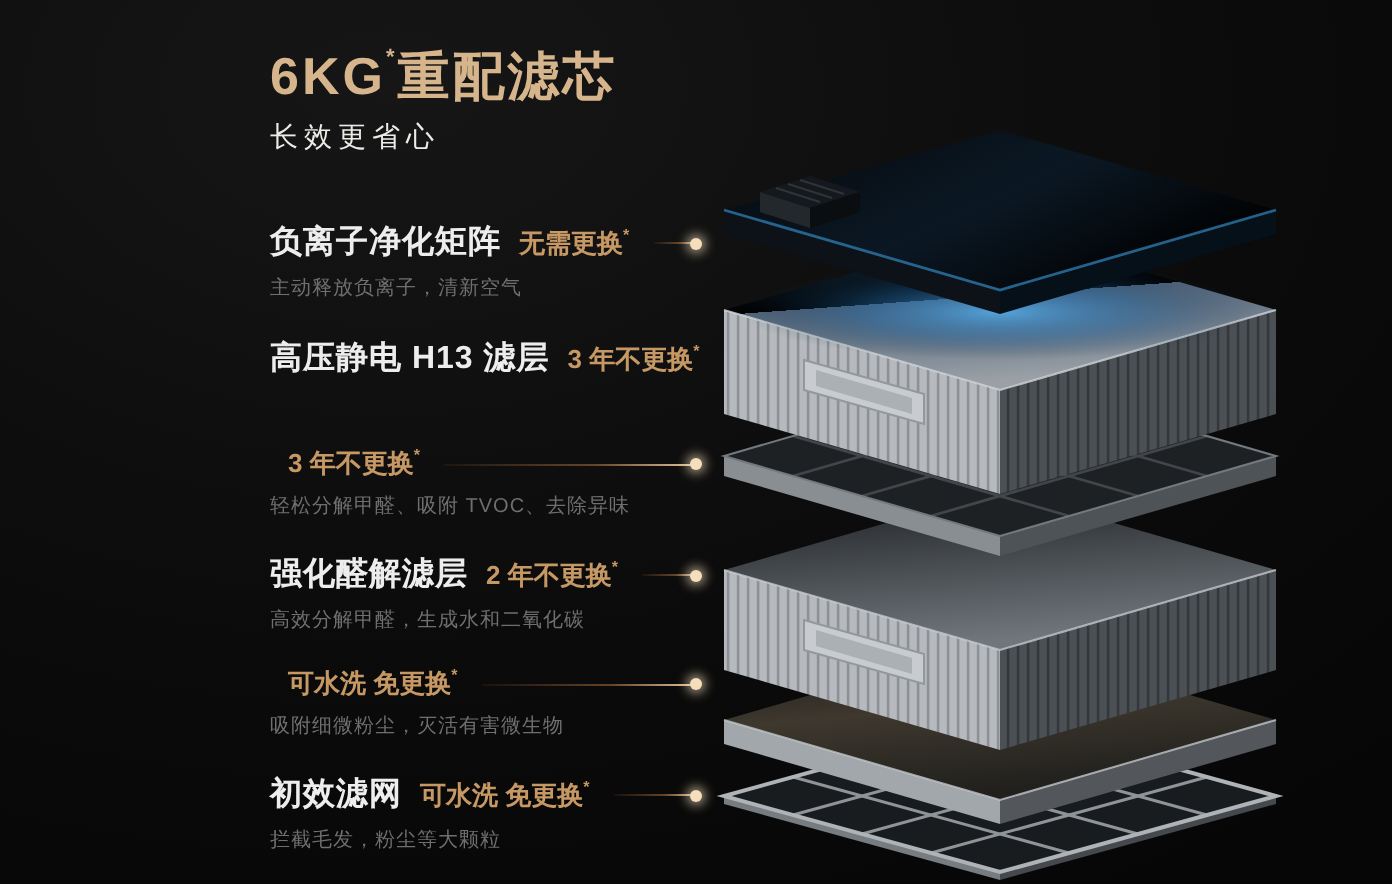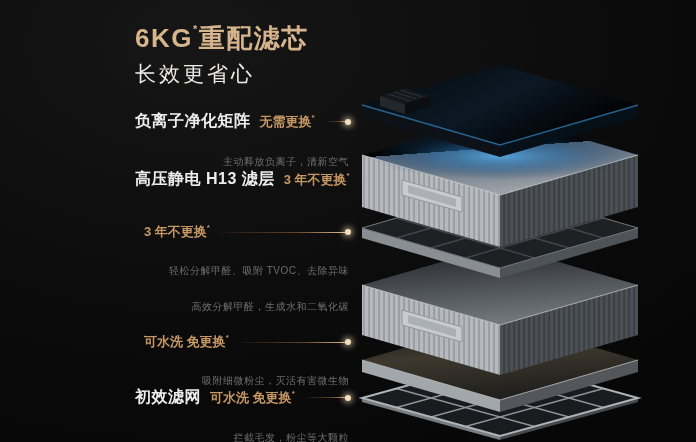--- a/index.html
+++ b/index.html
@@ -4,32 +4,32 @@
 <style>
   html,body{margin:0;padding:0;background:#000;}
   .stage{
     position:relative;width:696px;height:442px;overflow:hidden;
     background:radial-gradient(ellipse 950px 620px at 28% 10%, #161616 0%, #0b0b0b 45%, #030303 100%);
     font-family:"Liberation Sans","DejaVu Sans",sans-serif;
   }
   .header{position:absolute;left:135px;top:24px;}
   .title{margin:0;font-size:26px;font-weight:bold;color:#d6b48c;letter-spacing:1.5px;line-height:1.1;}
   .title sup{font-size:11px;vertical-align:top;line-height:1;}
-  .subtitle{margin:7px 0 0;font-size:21px;font-weight:400;color:#ecebe7;letter-spacing:3px;}
+  .subtitle{margin:7px 0 0;font-size:14px;font-weight:400;color:#ecebe7;letter-spacing:3px;}
 
   .item{position:absolute;left:135px;width:214px;}
   .item-head{display:flex;align-items:center;}
   .item-label{font-size:16px;font-weight:bold;color:#ededed;letter-spacing:.5px;white-space:nowrap;}
   .item-status{font-size:13px;font-weight:bold;color:#c69864;margin-left:9px;white-space:nowrap;}
   .item-status sup{font-size:8px;vertical-align:top;}
   .leader{flex:1 1 auto;min-width:10px;height:1px;margin-left:12px;position:relative;
     background:linear-gradient(90deg, rgba(140,70,35,.12), rgba(175,115,65,.55) 60%, #e9c79d);}
   .leader-dot{position:absolute;right:-2px;top:-2.5px;width:6px;height:6px;border-radius:50%;
     background:#f4debc;box-shadow:0 0 6px 1.5px rgba(243,221,187,.75);}
-  .item-desc{margin-top:23px;font-size:10px;color:#6f6f6f;letter-spacing:.5px;white-space:nowrap;text-align:right;}
+  .item-desc{margin-top:5px;font-size:10px;color:#6f6f6f;letter-spacing:.5px;white-space:nowrap;}
 
   .illu{position:absolute;left:350px;top:60px;width:346px;height:382px;}
 </style>
 </head>
 <body>
 
 <div class="stage">
 
   <div class="header">
     <h1 class="title"><span>6KG</span><sup>*</sup><span>重配滤芯</span></h1>
@@ -61,20 +61,27 @@
     <div class="item-head">
       <span class="item-status"><span>3 年不更换</span><sup>*</sup></span>
       <span class="leader">
           <span class="leader-dot"></span>
         </span>
     </div>
     <div class="item-desc">轻松分解甲醛、吸附 TVOC、去除异味</div>
   </div>
 
   <div class="item" style="top:277px">
+    <div class="item-head">
+      <span class="item-label">强化醛解滤层</span>
+      <span class="item-status"><span>2 年不更换</span><sup>*</sup></span>
+      <span class="leader">
+          <span class="leader-dot"></span>
+        </span>
+    </div>
     <div class="item-desc">高效分解甲醛，生成水和二氧化碳</div>
   </div>
 
   <div class="item" style="top:333px">
     <div class="item-head">
       <span class="item-status"><span>可水洗 免更换</span><sup>*</sup></span>
       <span class="leader">
           <span class="leader-dot"></span>
         </span>
     </div>

